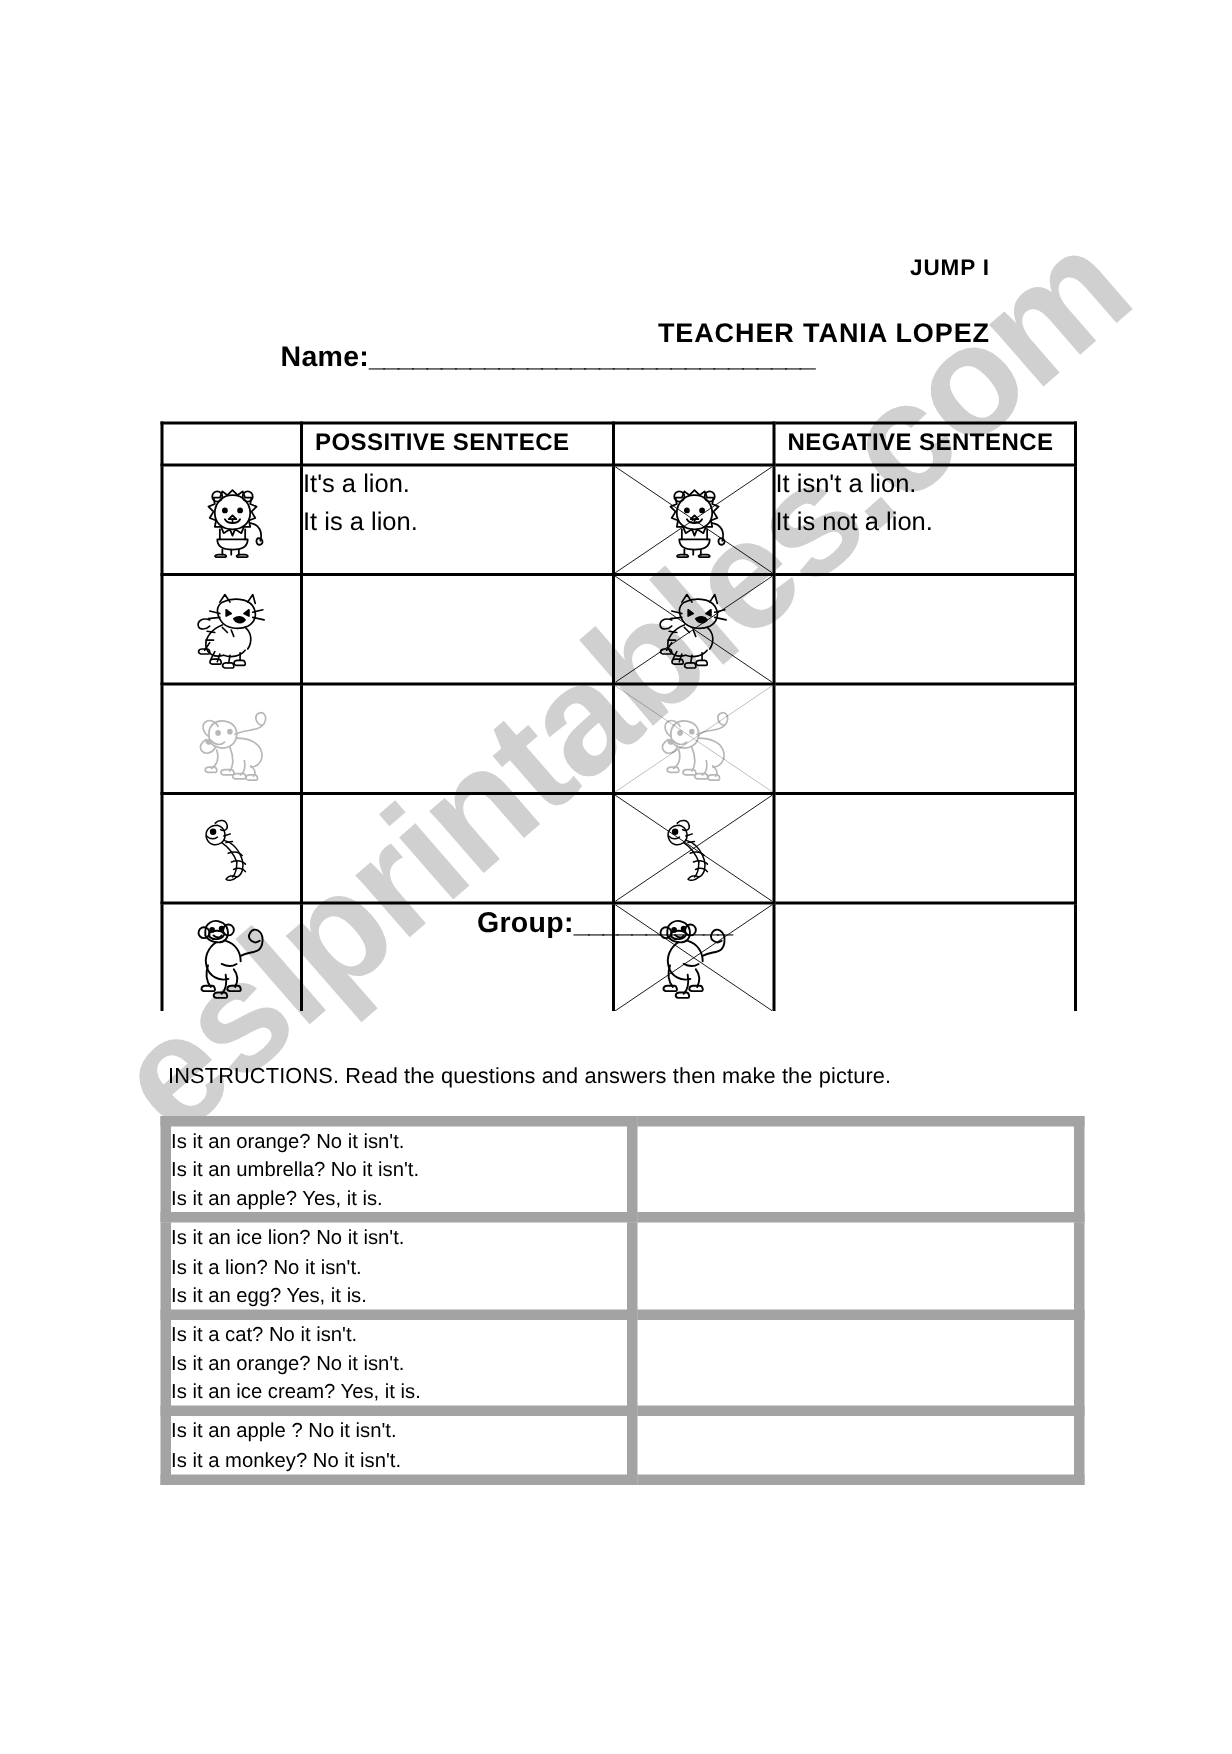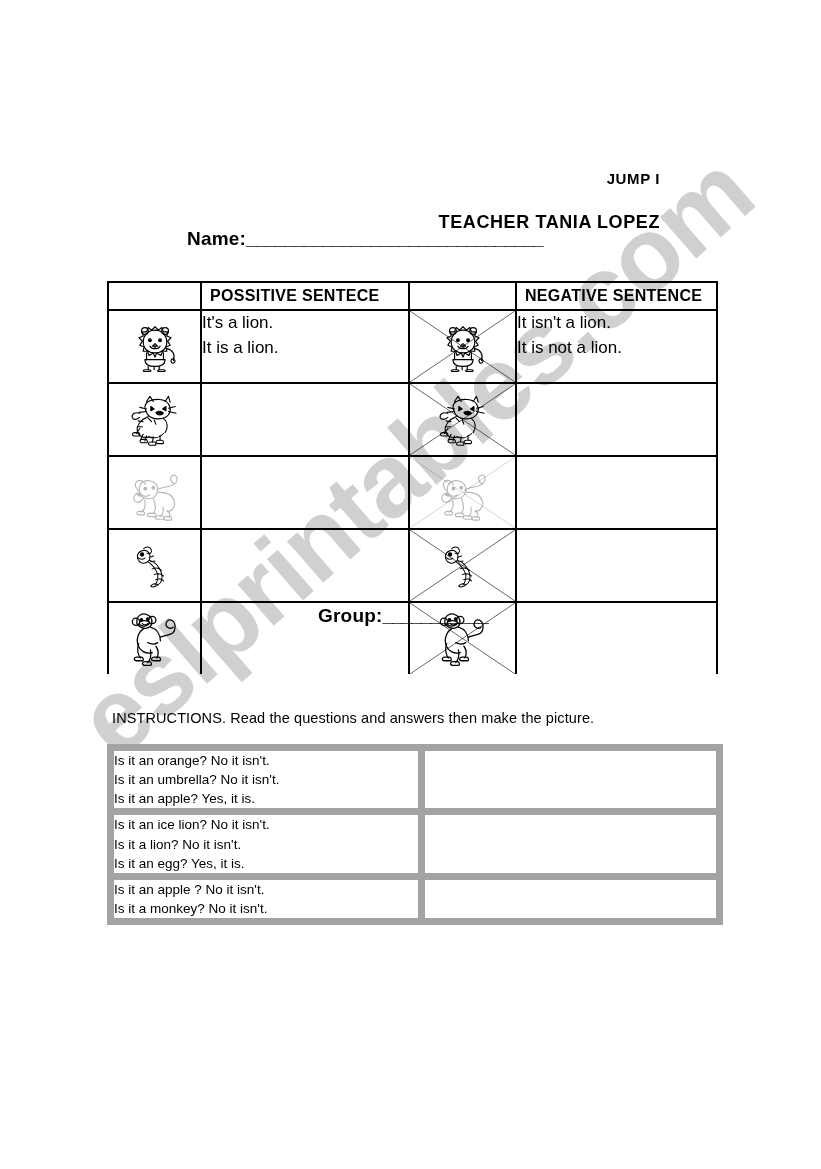--- a/index.html
+++ b/index.html
@@ -498,20 +498,28 @@
         <tr>
           <td class="q-text">
             <span class="q-line">Is it an ice lion?  No it isn't.</span>
             <span class="q-line">Is it a lion? No it isn't.</span>
             <span class="q-line">Is it an egg? Yes, it is.</span>
           </td>
      <td></td>
         </tr>
         <tr>
           <td class="q-text">
+            <span class="q-line">Is it a cat? No it isn't.</span>
+            <span class="q-line">Is it an orange? No it isn't.</span>
+            <span class="q-line">Is it an ice cream? Yes, it is.</span>
+          </td>
+     <td></td>
+        </tr>
+        <tr>
+          <td class="q-text">
             <span class="q-line">Is it an apple ? No it isn't.</span>
             <span class="q-line">Is it a monkey? No it isn't.</span>
           </td>
      <td></td>
         </tr>
       </tbody>
   </table>
 
 </div>
 

